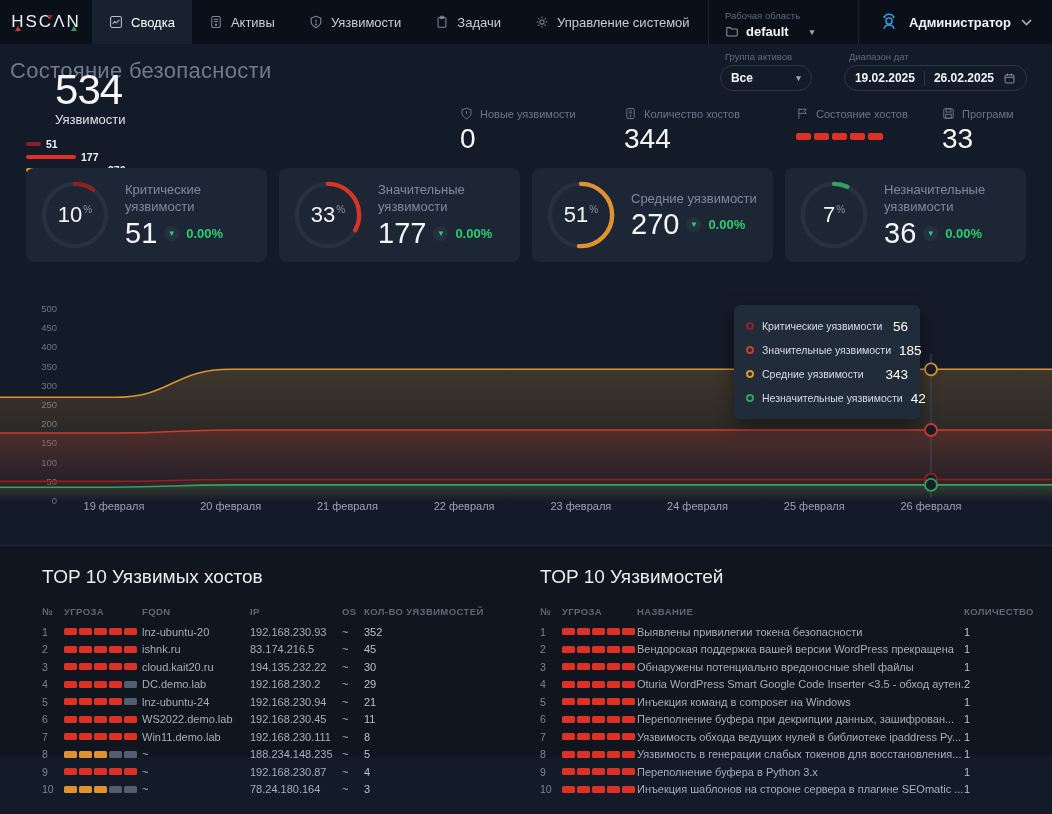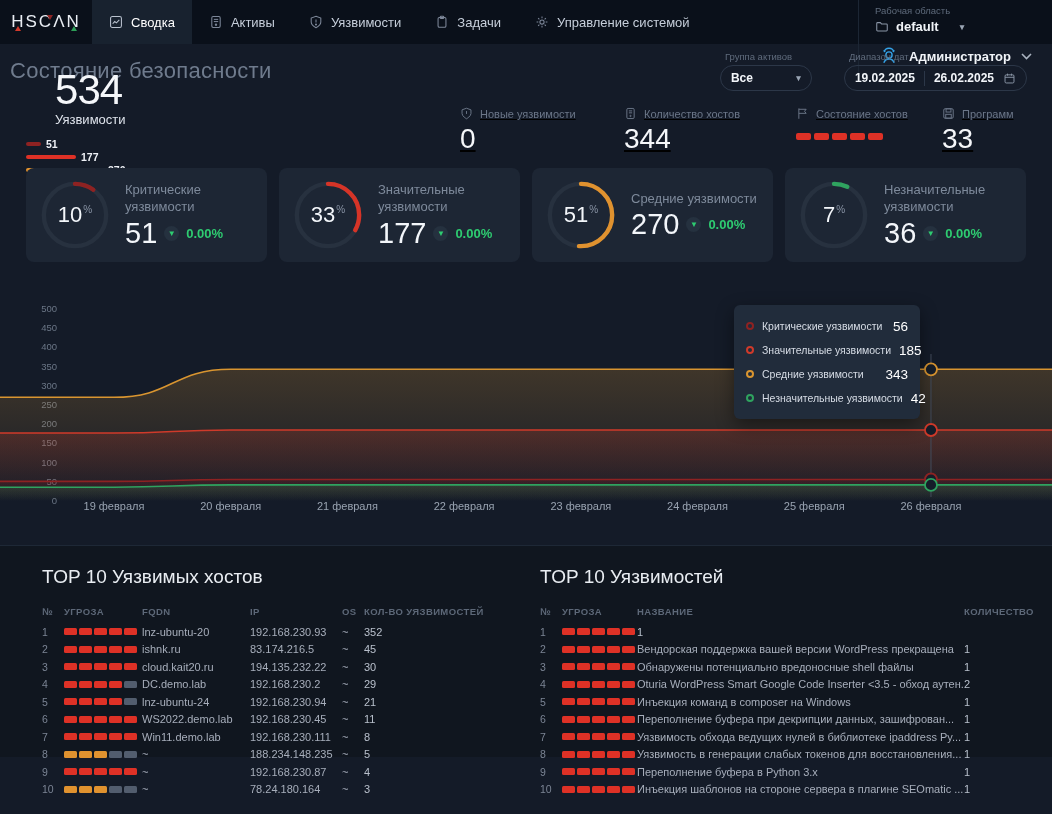--- a/index.html
+++ b/index.html
@@ -12,21 +12,21 @@
   .logo { position:relative; width:92px; display:flex; align-items:center; justify-content:center; cursor:pointer; }
   .logo-text { font-size:17px; letter-spacing:2px; color:#e9edf3; font-weight:300; }
   .tri { position:absolute; width:0; height:0; border-left:3.5px solid transparent; border-right:3.5px solid transparent; }
   .tri-red { border-bottom:5px solid #d23a2c; left:15px; bottom:13px; }
   .tri-maroon { border-top:5px solid #8e2424; left:47px; top:15px; }
   .tri-green { border-bottom:5px solid #2d9e57; right:15px; bottom:13px; }
   .tab { display:flex; align-items:center; gap:8px; padding:0 17px; font-size:13px; font-weight:400; color:#c7cfdb; cursor:pointer; }
   .tab svg { width:14px; height:14px; stroke:#7d8799; }
   .tab.active { background:#18222f; color:#ffffff; }
   .tab.active svg { stroke:#b9c2cf; }
-  .nav-right { margin-left:auto; display:flex; align-items:stretch;flex-direction:column; }
+  .nav-right { margin-left:auto; display:flex; align-items:stretch; }
   .ws-block { border-left:1px solid #1c2634; padding:5px 16px 0 16px; display:flex; flex-direction:column; justify-content:center; cursor:pointer; min-width:150px; }
   .ws-label { font-size:9.5px; color:#5f6b7c; margin-bottom:3px; }
   .ws-row { display:flex; align-items:center; gap:7px; font-size:13px; font-weight:700; color:#f1f4f8; }
   .ws-row svg { width:14px; height:14px; stroke:#8a95a6; }
   .caret { color:#9aa5b4; font-size:9px; margin-left:14px; }
   .user-block { border-left:1px solid #1c2634; display:flex; align-items:center; gap:10px; padding:12px 20px; cursor:pointer; }
   .user-block svg.uic { width:20px; height:20px; }
   .user-name { font-size:13px; font-weight:700; color:#f1f4f8; }
   .chev { width:11px; height:7px; }
   .chev polyline { fill:none; stroke:#aab3c0; stroke-width:1.6; }
@@ -45,21 +45,21 @@
   
   .stats { display:flex; align-items:center; height:70px; padding:0 26px; }
   .total { display:flex; gap:12px; align-items:flex-end;flex-direction:column; }
   .total-left { display:flex; flex-direction:column; }
   .total-num { font-size:42px; font-weight:300; letter-spacing:-1px; line-height:.95; color:#f5f7fa; }
   .total-label { font-size:13px; color:#dfe4ec; margin-top:3px; }
   .breakdown { display:flex; flex-direction:column; gap:3px; }
   .bk-row { display:flex; align-items:center; gap:5px; height:10px; }
   .bk-bar { height:4px; border-radius:2px; }
   .bk-val { font-size:10.5px; font-weight:700; color:#eef1f6; }
-  .stat-items { margin-left:auto; display:flex;text-decoration:underline; }
+  .stat-items { margin-left:auto; display:flex; }
   .stat { padding-top:2px; }
   .stat.s1{width:164px;} .stat.s2{width:172px;} .stat.s3{width:146px;} .stat.s4{width:84px;}
   .stat-head { display:flex; gap:7px; align-items:center; font-size:11px; color:#6b7688; }
   .stat-head svg { width:13px; height:13px; stroke:#6b7688; flex:none; }
   .stat-value { font-size:28px; font-weight:300; color:#f5f7fa; margin-top:5px; line-height:1; }
   .state-bars { display:flex; gap:3px; margin-top:13px; }
   .state-bars span { width:15px; height:7px; border-radius:2px; background:#de3126; }
 
   
   .cards { display:flex; gap:12px; padding:4px 26px 0 26px; }
@@ -609,20 +609,21 @@
           </div>
           <div class="trow vulns-grid">
             <div class="td c0">1</div>
             <div class="td c1 bars">
               <span class="tbar" style="background: rgb(222, 49, 38);"></span>
               <span class="tbar" style="background: rgb(222, 49, 38);"></span>
               <span class="tbar" style="background: rgb(222, 49, 38);"></span>
               <span class="tbar" style="background: rgb(222, 49, 38);"></span>
               <span class="tbar" style="background: rgb(222, 49, 38);"></span>
             </div>
+            <div class="td c2">Выявлены привилегии токена безопасности</div>
             <div class="td c3 cnum">1</div>
           </div>
           <div class="trow vulns-grid">
             <div class="td c0">2</div>
             <div class="td c1 bars">
               <span class="tbar" style="background: rgb(222, 49, 38);"></span>
               <span class="tbar" style="background: rgb(222, 49, 38);"></span>
               <span class="tbar" style="background: rgb(222, 49, 38);"></span>
               <span class="tbar" style="background: rgb(222, 49, 38);"></span>
               <span class="tbar" style="background: rgb(222, 49, 38);"></span>

